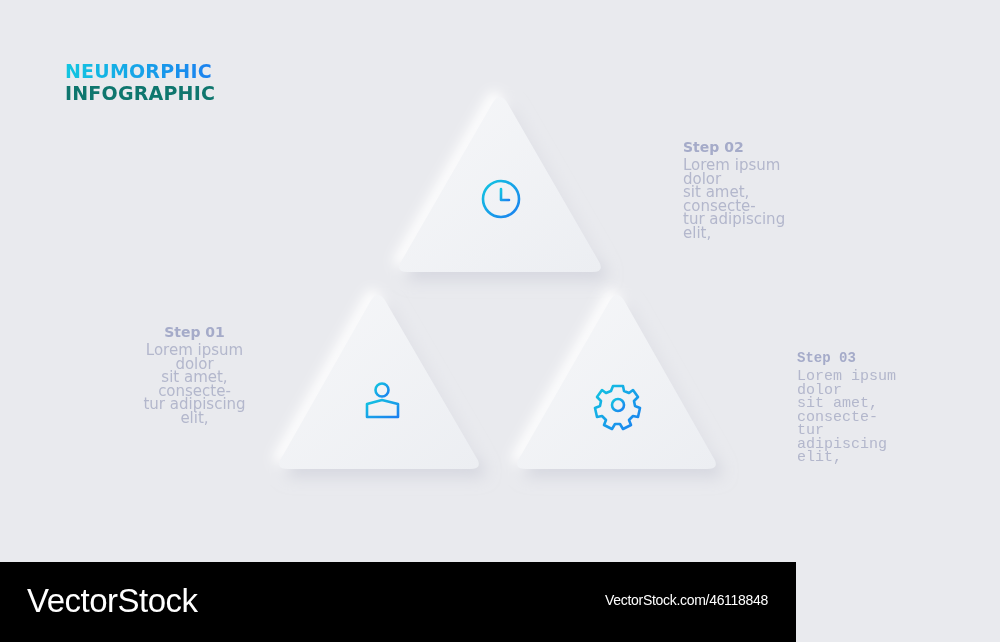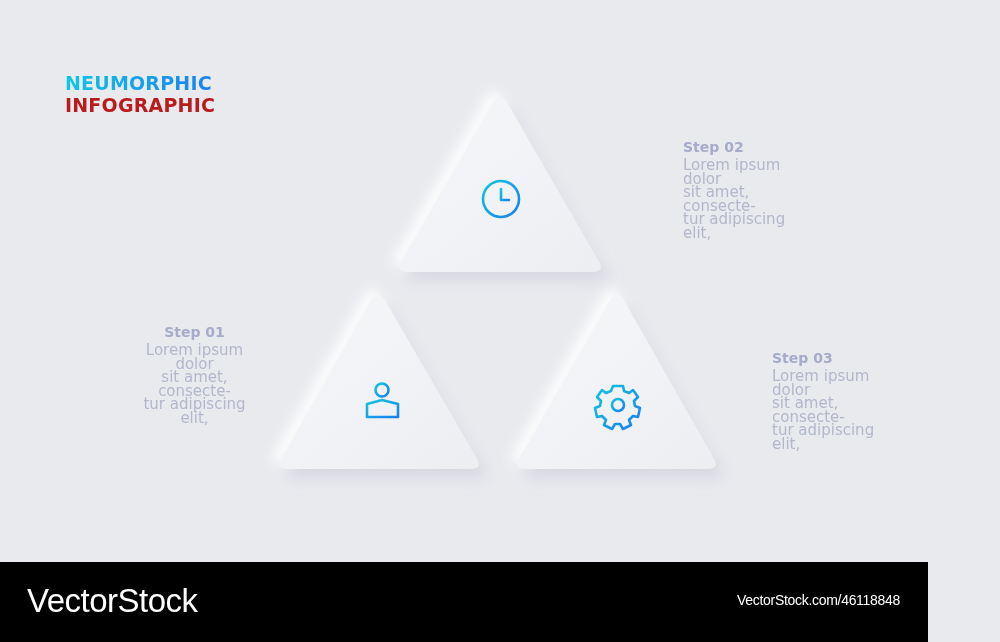--- a/index.html
+++ b/index.html
@@ -1,26 +1,26 @@
 <!DOCTYPE html>
 <html><head>
 <meta charset="utf-8">
 <style>
   html, body { margin:0; padding:0; }
   body { width:1000px; height:642px; position:relative; overflow:hidden; background:#e9eaee; font-family:"DejaVu Sans", sans-serif; }
   .canvas { position:absolute; left:0; top:0; width:1000px; height:562px; background:#e9eaee; }
-  .title { position:absolute; left:65px; top:72px; font-weight:bold; font-size:19px; line-height:22px; letter-spacing:0.2px; }
+  .title { position:absolute; left:65px; top:60px; font-weight:bold; font-size:19px; line-height:22px; letter-spacing:0.2px; }
   .title .l1 { background:linear-gradient(90deg,#12c6e0,#1b7ff0); -webkit-background-clip:text; background-clip:text; color:transparent; display:block; }
-  .title .l2 { color:#b91c1c; display:block; }
+  .title .l2 { color:#0f766e; display:block; }
   svg.shapes { position:absolute; left:0; top:0; }
   .step { position:absolute; width:125px; }
   .step .h { font-weight:bold; font-size:14px; color:#a5abc9; margin-bottom:4px; }
   .step .b { font-size:15px; line-height:13.5px; color:#b3b7cc; }
   .step.right { text-align:center; }
-  .footer { position:absolute; left:0; top:562px; width:928px; height:80px; background:#000; }
+  .footer { position:absolute; left:0; top:562px; width:796px; height:80px; background:#000; }
   .footer .brand { position:absolute; left:27px; top:20px; color:#fff; font-family:"Liberation Sans", sans-serif; font-size:33px; letter-spacing:-0.5px; }
   .footer .url { position:absolute; right:28px; top:30px; color:#fff; font-family:"Liberation Sans", sans-serif; font-size:14px; letter-spacing:-0.3px; }
 </style>
 </head>
 <body>
 
 <div class="canvas">
   <div class="title">
     <span class="l1">NEUMORPHIC</span>
     <span class="l2">INFOGRAPHIC</span>
@@ -75,21 +75,21 @@
 
   <div class="step" style="left:683px; top:139px;">
     <div class="h">Step 02</div>
     <div class="b">
       <div>Lorem ipsum dolor</div>
       <div>sit amet, consecte-</div>
       <div>tur adipiscing elit,</div>
     </div>
   </div>
 
-  <div class="step" style="left:772px; top:350px;">
+  <div class="step" style="left:797px; top:350px;font-family:Liberation Mono, monospace;">
     <div class="h">Step 03</div>
     <div class="b">
       <div>Lorem ipsum dolor</div>
       <div>sit amet, consecte-</div>
       <div>tur adipiscing elit,</div>
     </div>
   </div>
 </div>
 
 <div class="footer">

